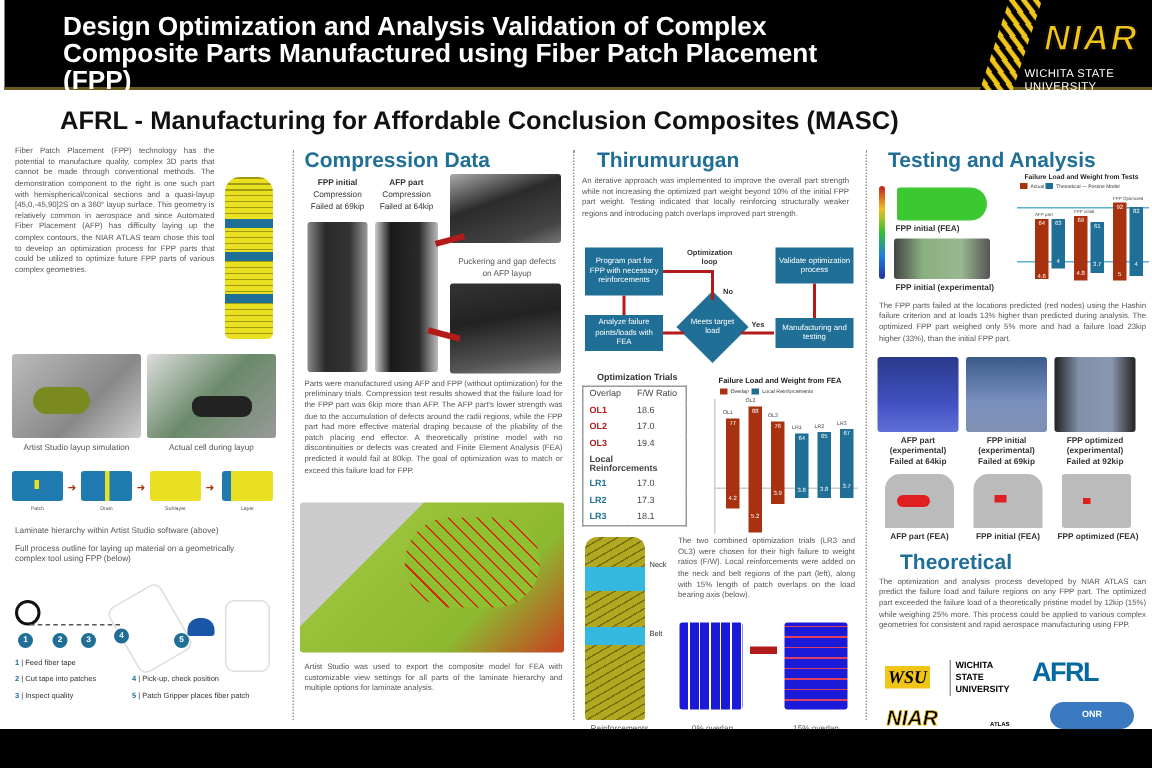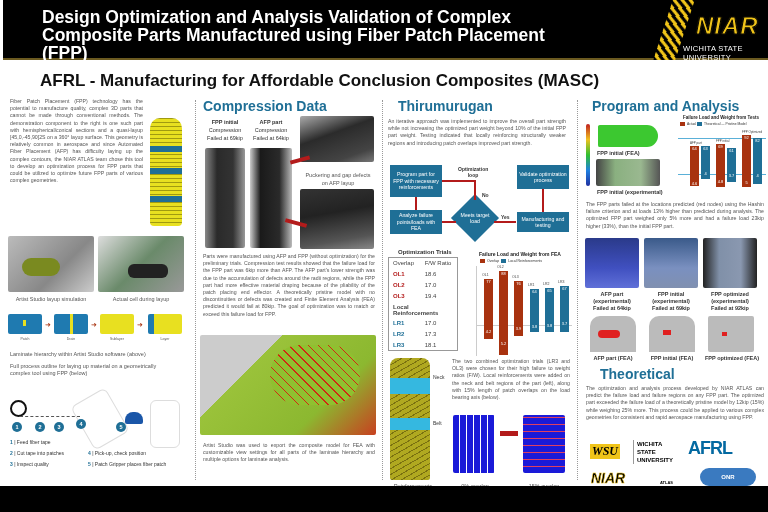--- a/index.html
+++ b/index.html
@@ -206,21 +206,21 @@
 <div style="position:absolute;left:433px;top:420px;font-size:5px;color:#333">Belt</div>
 <p class="body" style="position:absolute;left:452px;top:358px;width:118px">The two combined optimization trials (LR3 and OL3) were chosen for their high failure to weight ratios (F/W). Local reinforcements were added on the neck and belt regions of the part (left), along with 15% length of patch overlaps on the load bearing axis (below).</p>
 <div class="img" style="left:453px;top:415px;width:42px;height:58px;background:repeating-linear-gradient(90deg,#1a1ad8 0 6px,#fff 6px 7px)"></div>
 <div class="arrow" style="left:500px;top:431px;width:18px;height:5px"></div>
 <div class="img" style="left:523px;top:415px;width:42px;height:58px;background:repeating-linear-gradient(0deg,#1a1ad8 0 6px,#e04060 6px 7px)"></div>
 <div class="cap" style="left:388px;top:483px;width:50px">Reinforcements</div>
 <div class="cap" style="left:450px;top:483px;width:50px">0% overlap</div>
 <div class="cap" style="left:518px;top:483px;width:52px">15% overlap</div>
 
 <div class="col" style="left:592px;width:175px">
-  <h2>Program and Analysis</h2>
+  <h2>Testing and Analysis</h2>
 </div>
 <div class="img" style="left:586px;top:124px;width:4px;height:62px;background:linear-gradient(#c02020,#f0c020,#30c030,#2080e0,#2030a0)"></div>
 <div class="img" style="left:598px;top:125px;width:60px;height:22px;background:#3cc830;border-radius:2px 12px 12px 2px"></div>
 <div style="position:absolute;left:597px;top:150px;font-size:5.5px;font-weight:bold;color:#333">FPP initial (FEA)</div>
 <div class="img" style="left:596px;top:159px;width:64px;height:27px;background:linear-gradient(90deg,#444,#8ab080 30%,#9ab890 70%,#555)"></div>
 <div style="position:absolute;left:597px;top:189px;font-size:5.5px;font-weight:bold;color:#333">FPP initial (experimental)</div>
 
 <div>
   <div style="position:absolute;left:674px;top:115px;width:94px;font-size:4.5px;font-weight:bold;text-align:center;color:#222">Failure Load and Weight from Tests</div>
   <div style="position:absolute;left:680px;top:122px;font-size:3.3px;color:#333"><span class="legend-sq" style="background:#a8320f"></span><span>Actual</span> <span class="legend-sq" style="background:#1f6f96"></span><span>Theoretical</span> — <span>Pristine Model</span></div>

